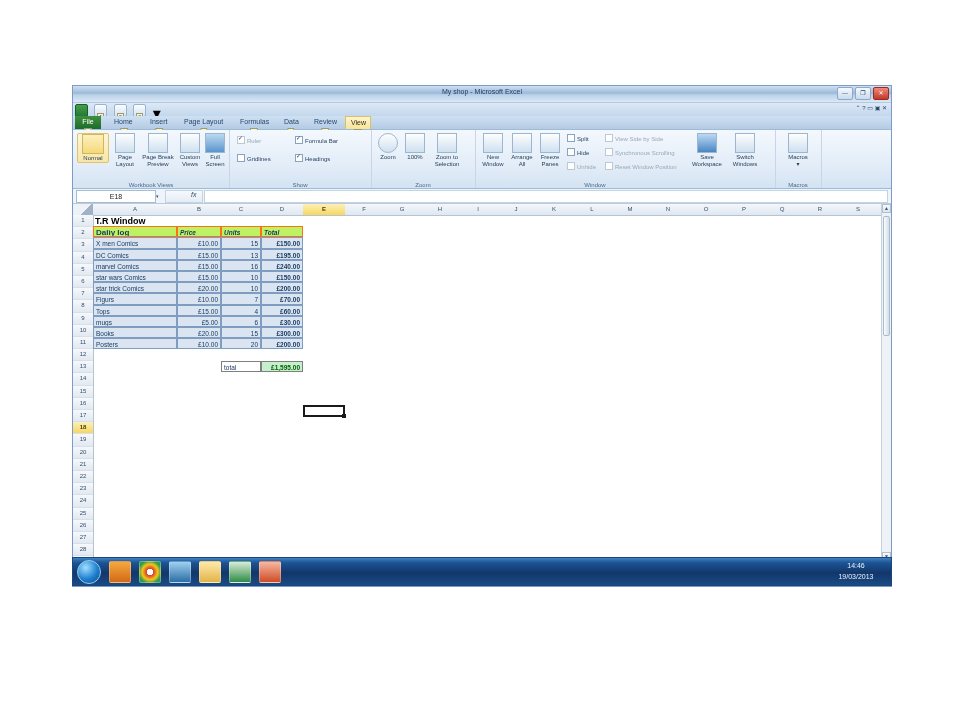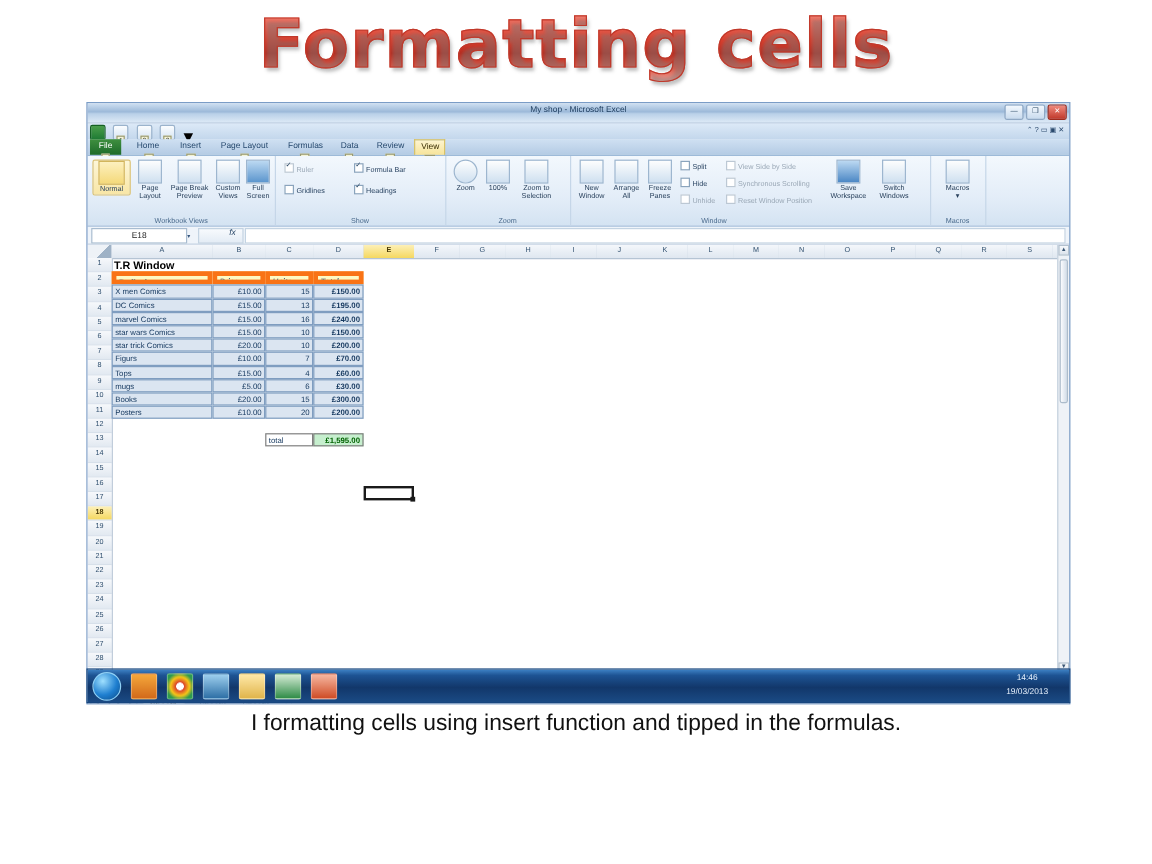--- a/index.html
+++ b/index.html
@@ -105,21 +105,21 @@
      border-right:1px solid #b5c4d4;}
   .rh{position:relative;height:11.2px;border-bottom:1px solid #d7e0ea;
      background:linear-gradient(180deg,#f6f8fb,#e2e9f1);
      font-size:6px;text-align:center;line-height:11px;color:#31506f;}
   .rh.sel{background:linear-gradient(180deg,#fdf0b8,#f5d860);color:#4a3b08;font-weight:bold;}
   .cells{position:absolute;left:20px;top:11px;right:0;bottom:0;}
   .cell{position:absolute;height:11.2px;font-size:6.5px;line-height:11.2px;
      box-sizing:border-box;color:#14375e;overflow:hidden;white-space:nowrap;}
 
   .c-title{font-size:9px;font-weight:bold;color:#000;line-height:12px;}
-  .c-hdr{background:#fef9c3;border:4px solid #f97316;font-weight:bold;font-style:italic;color:#14375e;}
+  .c-hdr{background:#bef264;border:1px solid #f97316;font-weight:bold;font-style:italic;color:#14375e;}
   .c-body{background:#dbe5f1;border:1px solid #7f9dc0;}
   .c-name{padding-left:2px;}
   .c-num{text-align:right;padding-right:2px;}
   .c-tot{text-align:right;padding-right:2px;font-weight:bold;}
   .c-lbl{background:#fff;border:1px solid #7f7f7f;padding-left:2px;}
   .c-grand{background:#c6efce;border:1px solid #7f7f7f;color:#006100;font-weight:bold;
      text-align:right;padding-right:2px;}
   .selbox{position:absolute;border:2px solid #1a1a1a;box-sizing:border-box;}
   .selbox:after{content:"";position:absolute;right:-3px;bottom:-3px;width:4px;height:4px;
      background:#1a1a1a;}
@@ -159,23 +159,20 @@
 
   
   .caption{position:absolute;left:0;top:592px;width:960px;text-align:center;
      font-size:19px;color:#111;font-family:"Liberation Sans", sans-serif;}
 </style>
 </head>
 <body>
 
 <div class="slide">
 
-  <div class="title-wrap">
-    <span class="wordart">Formatting cells</span>
-  </div>
 
   <div class="xl">
 
     <div class="xl-titlebar">
       <div class="xl-title">My shop - Microsoft Excel</div>
       <div class="winbtns">
         <div class="winbtn">—</div>
         <div class="winbtn">❐</div>
         <div class="winbtn close">✕</div>
       </div>
@@ -492,14 +489,13 @@
     <div class="tbico" style="left:96px;background:linear-gradient(180deg,#9fd0ef,#2c6ea5);"></div>
     <div class="tbico" style="left:126px;background:linear-gradient(180deg,#ffe9a8,#e0b44a);"></div>
     <div class="tbico" style="left:156px;background:linear-gradient(180deg,#d7ecd7,#2e8b46);"></div>
     <div class="tbico" style="left:186px;background:linear-gradient(180deg,#f6b8a2,#cf4b25);"></div>
     <div class="clock">
       <div>14:46</div>
       <div>19/03/2013</div>
     </div>
   </div>
 
-  <div class="caption">I formatting cells using insert function and tipped in the formulas.</div>
 </div>
 
 </body></html>

